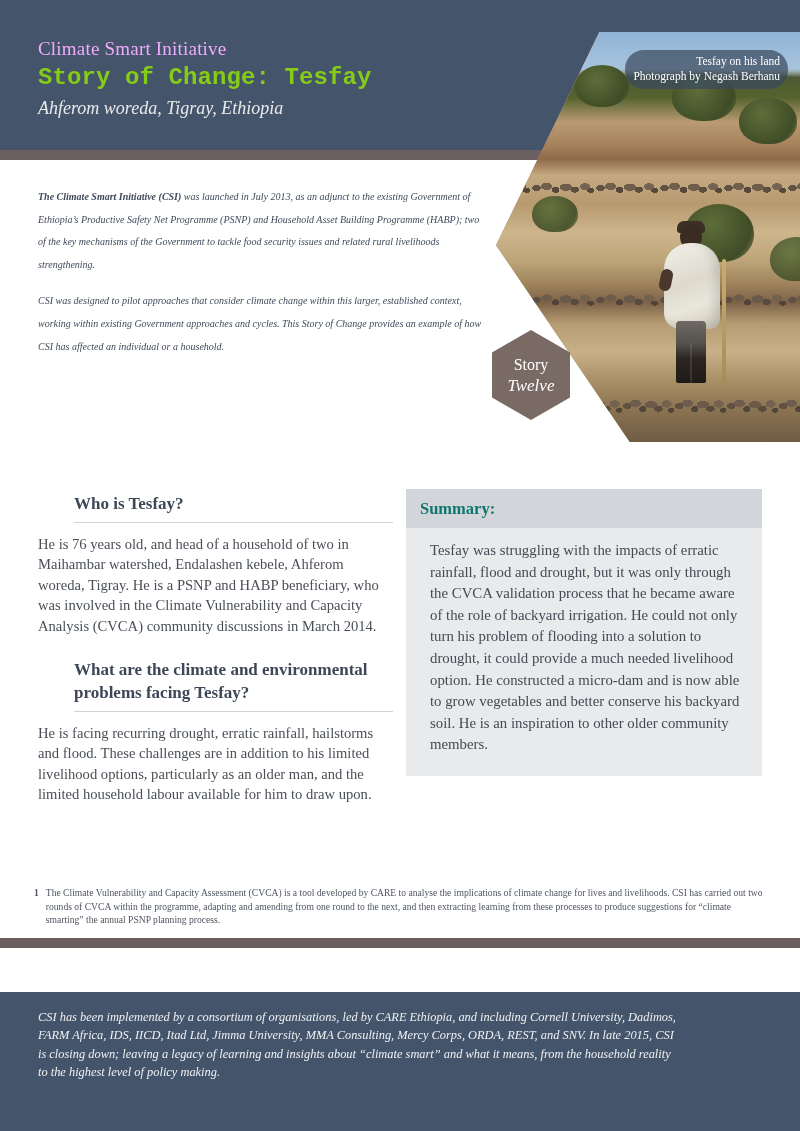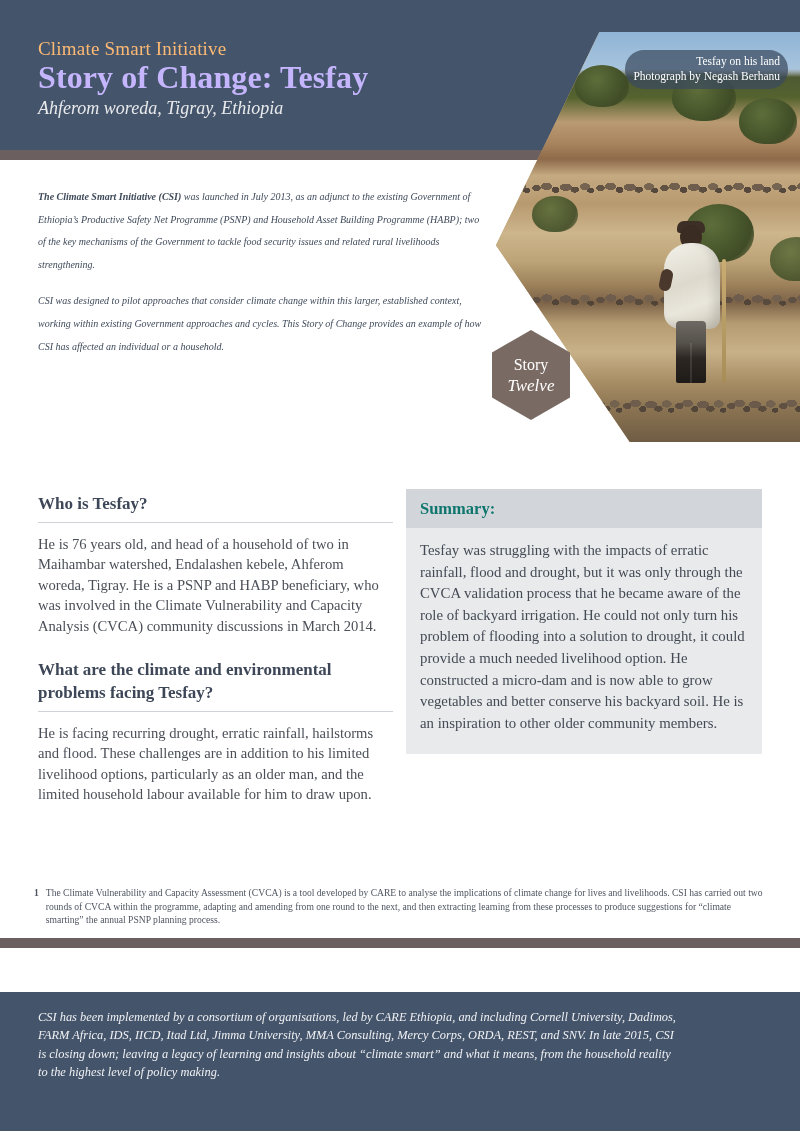--- a/index.html
+++ b/index.html
@@ -38,29 +38,30 @@
   }
   .header-text {
     position: absolute;
     left: 38px;
     top: 36px;
     color: #ffffff;
   }
   .kicker {
     font-size: 19px;
     line-height: 25px;
-    color: #fdba74;
+    color: #f0abfc;
     letter-spacing: .2px;
   }
   .title {
-    font-size: 32px;
+    font-size: 24px;
     font-weight: bold;
     line-height: 33px;
-    color: #c4b5fd;
+    color: #84cc16;
     letter-spacing: .1px;
+    font-family: Liberation Mono, monospace;
   }
   .subtitle {
     font-size: 18px;
     font-style: italic;
     line-height: 28px;
     color: #e9eaec;
   }
 
   
   .photo-wrap {
@@ -223,20 +224,21 @@
     top: 492px;
     width: 355px;
   }
   .sec-h {
     font-size: 17px;
     font-weight: bold;
     color: #3d4758;
     line-height: 23px;
     padding-bottom: 7px;
     border-bottom: 1px solid #cfd3d8;
+    margin-left: 36px;
   }
   .sec-p {
     margin-top: 11px;
     font-size: 14.6px;
     line-height: 20.4px;
     color: #4a4f57;
   }
   .sec-block + .sec-block { margin-top: 22px; }
 
   .summary {
@@ -247,21 +249,21 @@
     background: #e8eaec;
   }
   .summary-head {
     background: #d2d6db;
     padding: 10px 14px 9px 14px;
     font-size: 16.5px;
     font-weight: bold;
     color: #0f766e;
   }
   .summary-body {
-    padding: 12px 14px 20px 14px;
+    padding: 12px 14px 20px 24px;
     font-size: 14.8px;
     line-height: 21.6px;
     color: #444a54;
   }
 
   
   .footnote {
     position: absolute;
     left: 34px;
     top: 886px;

